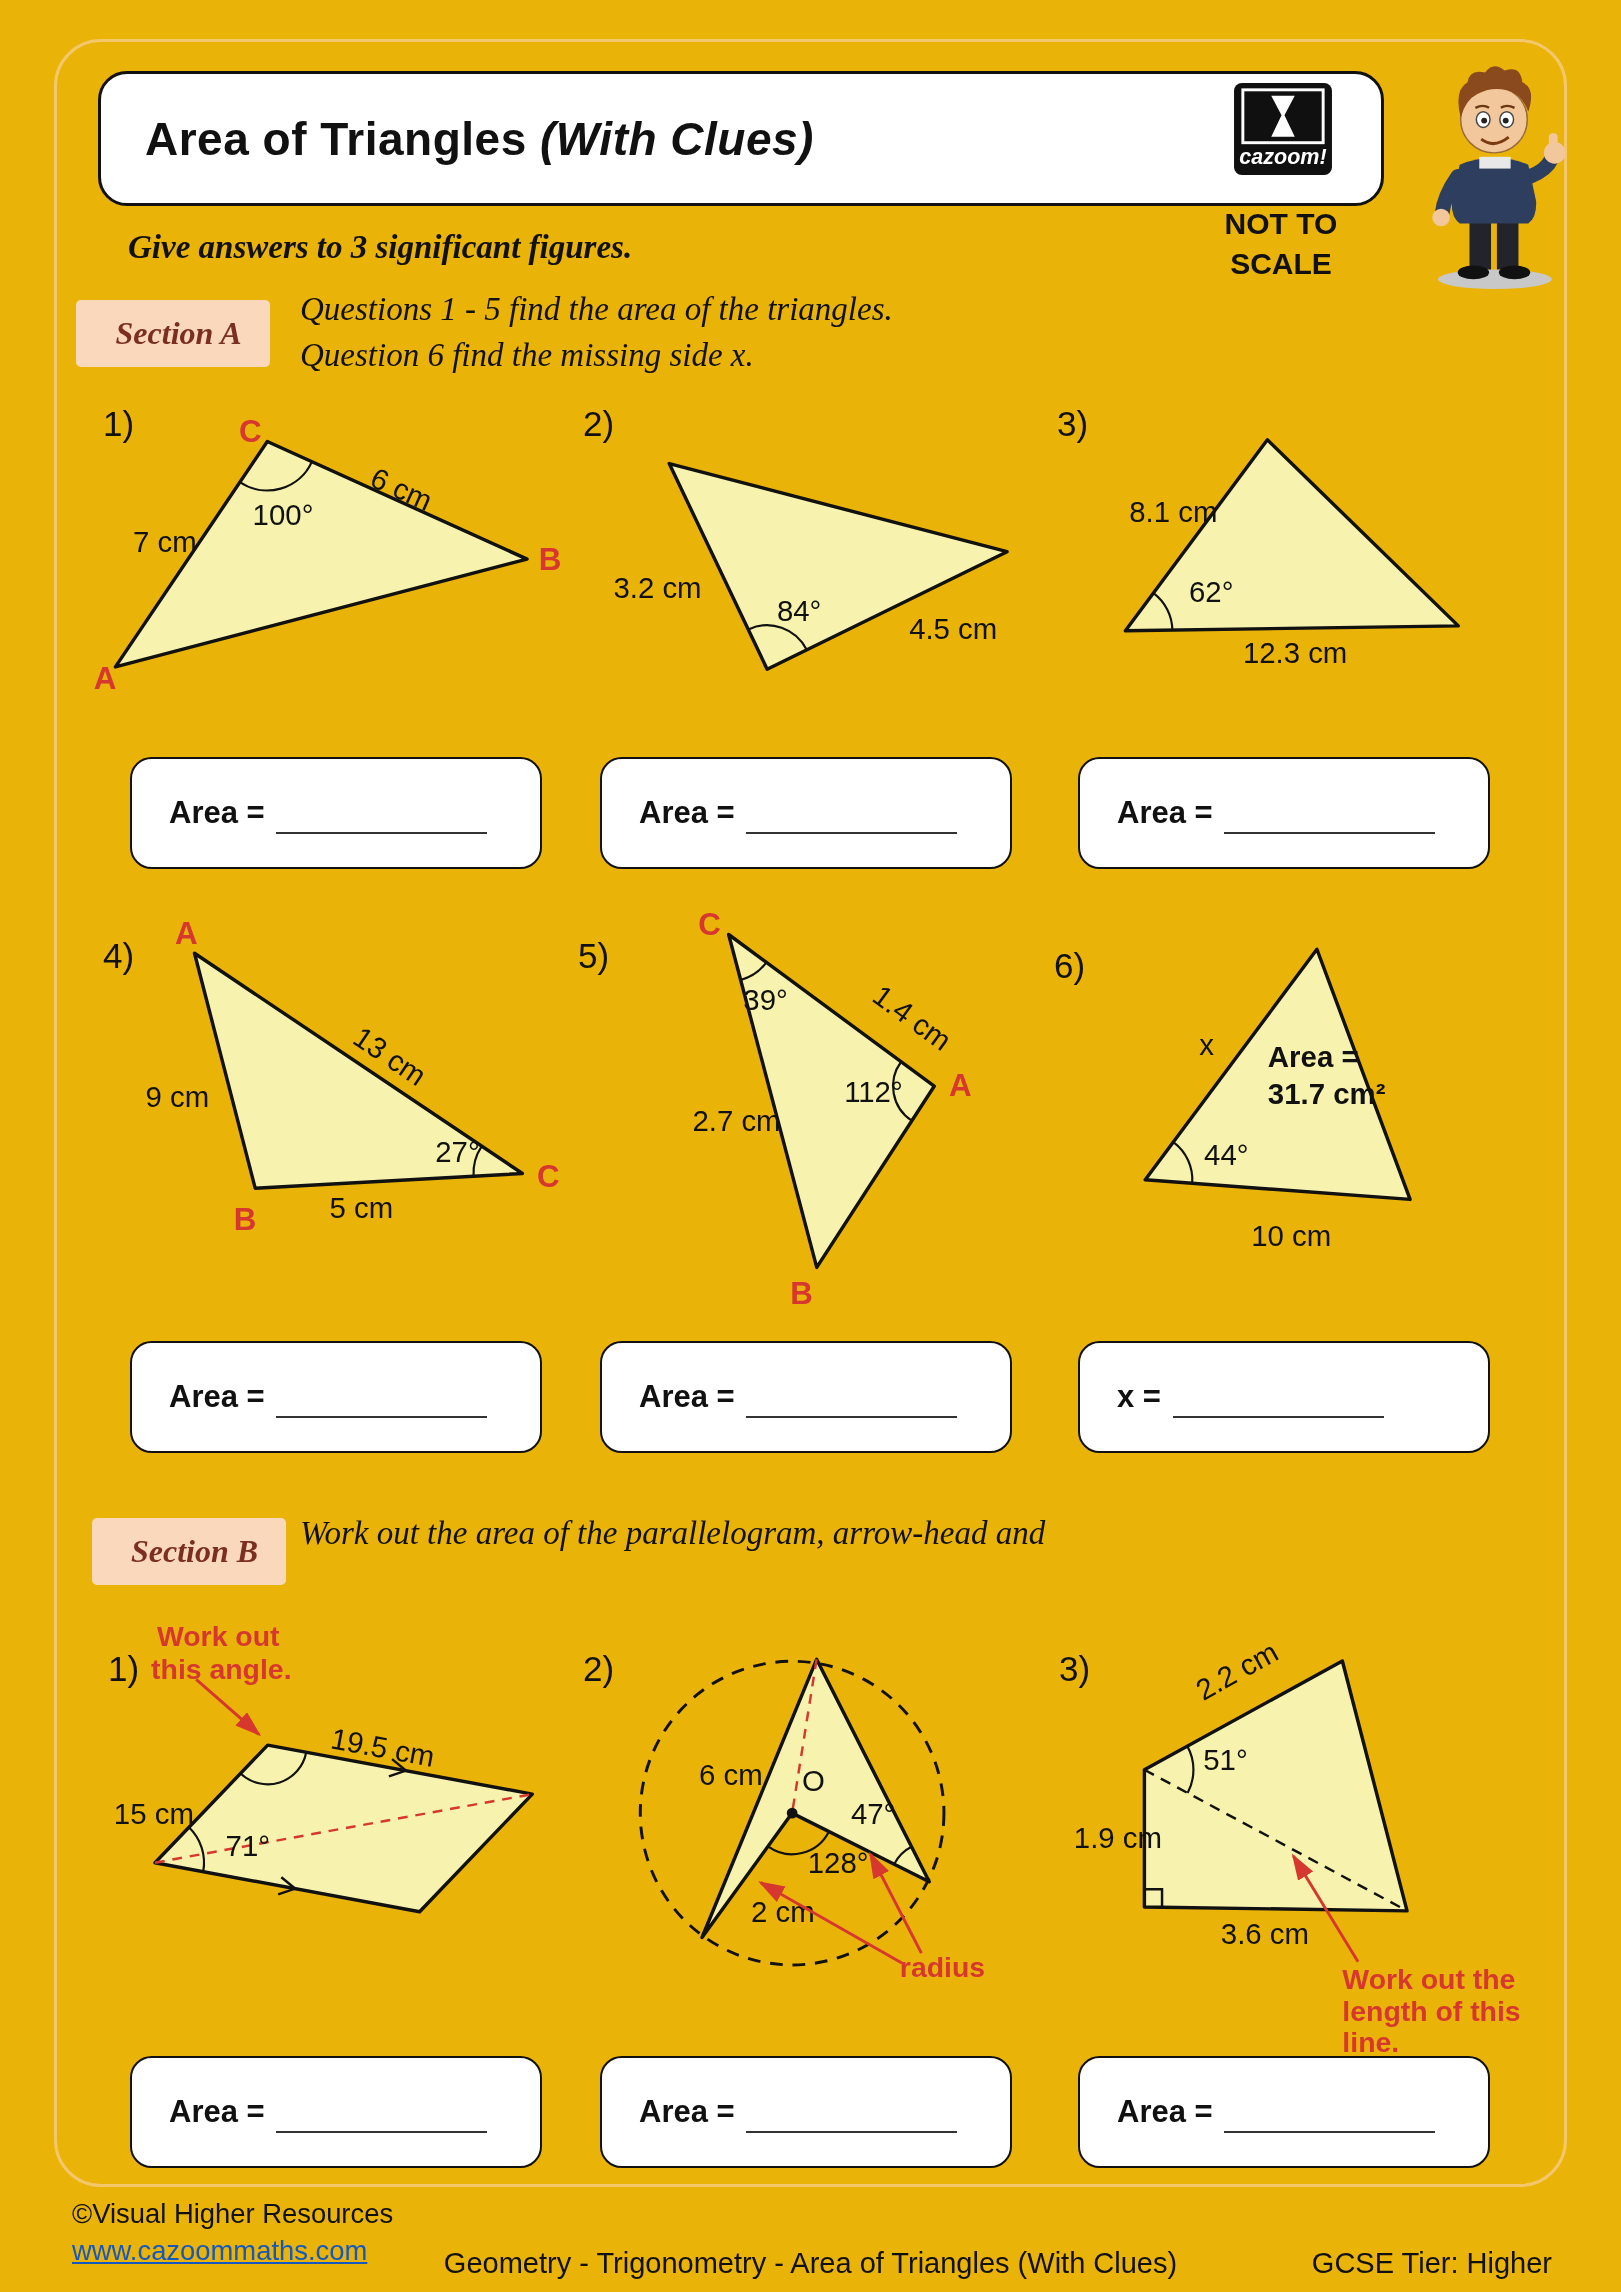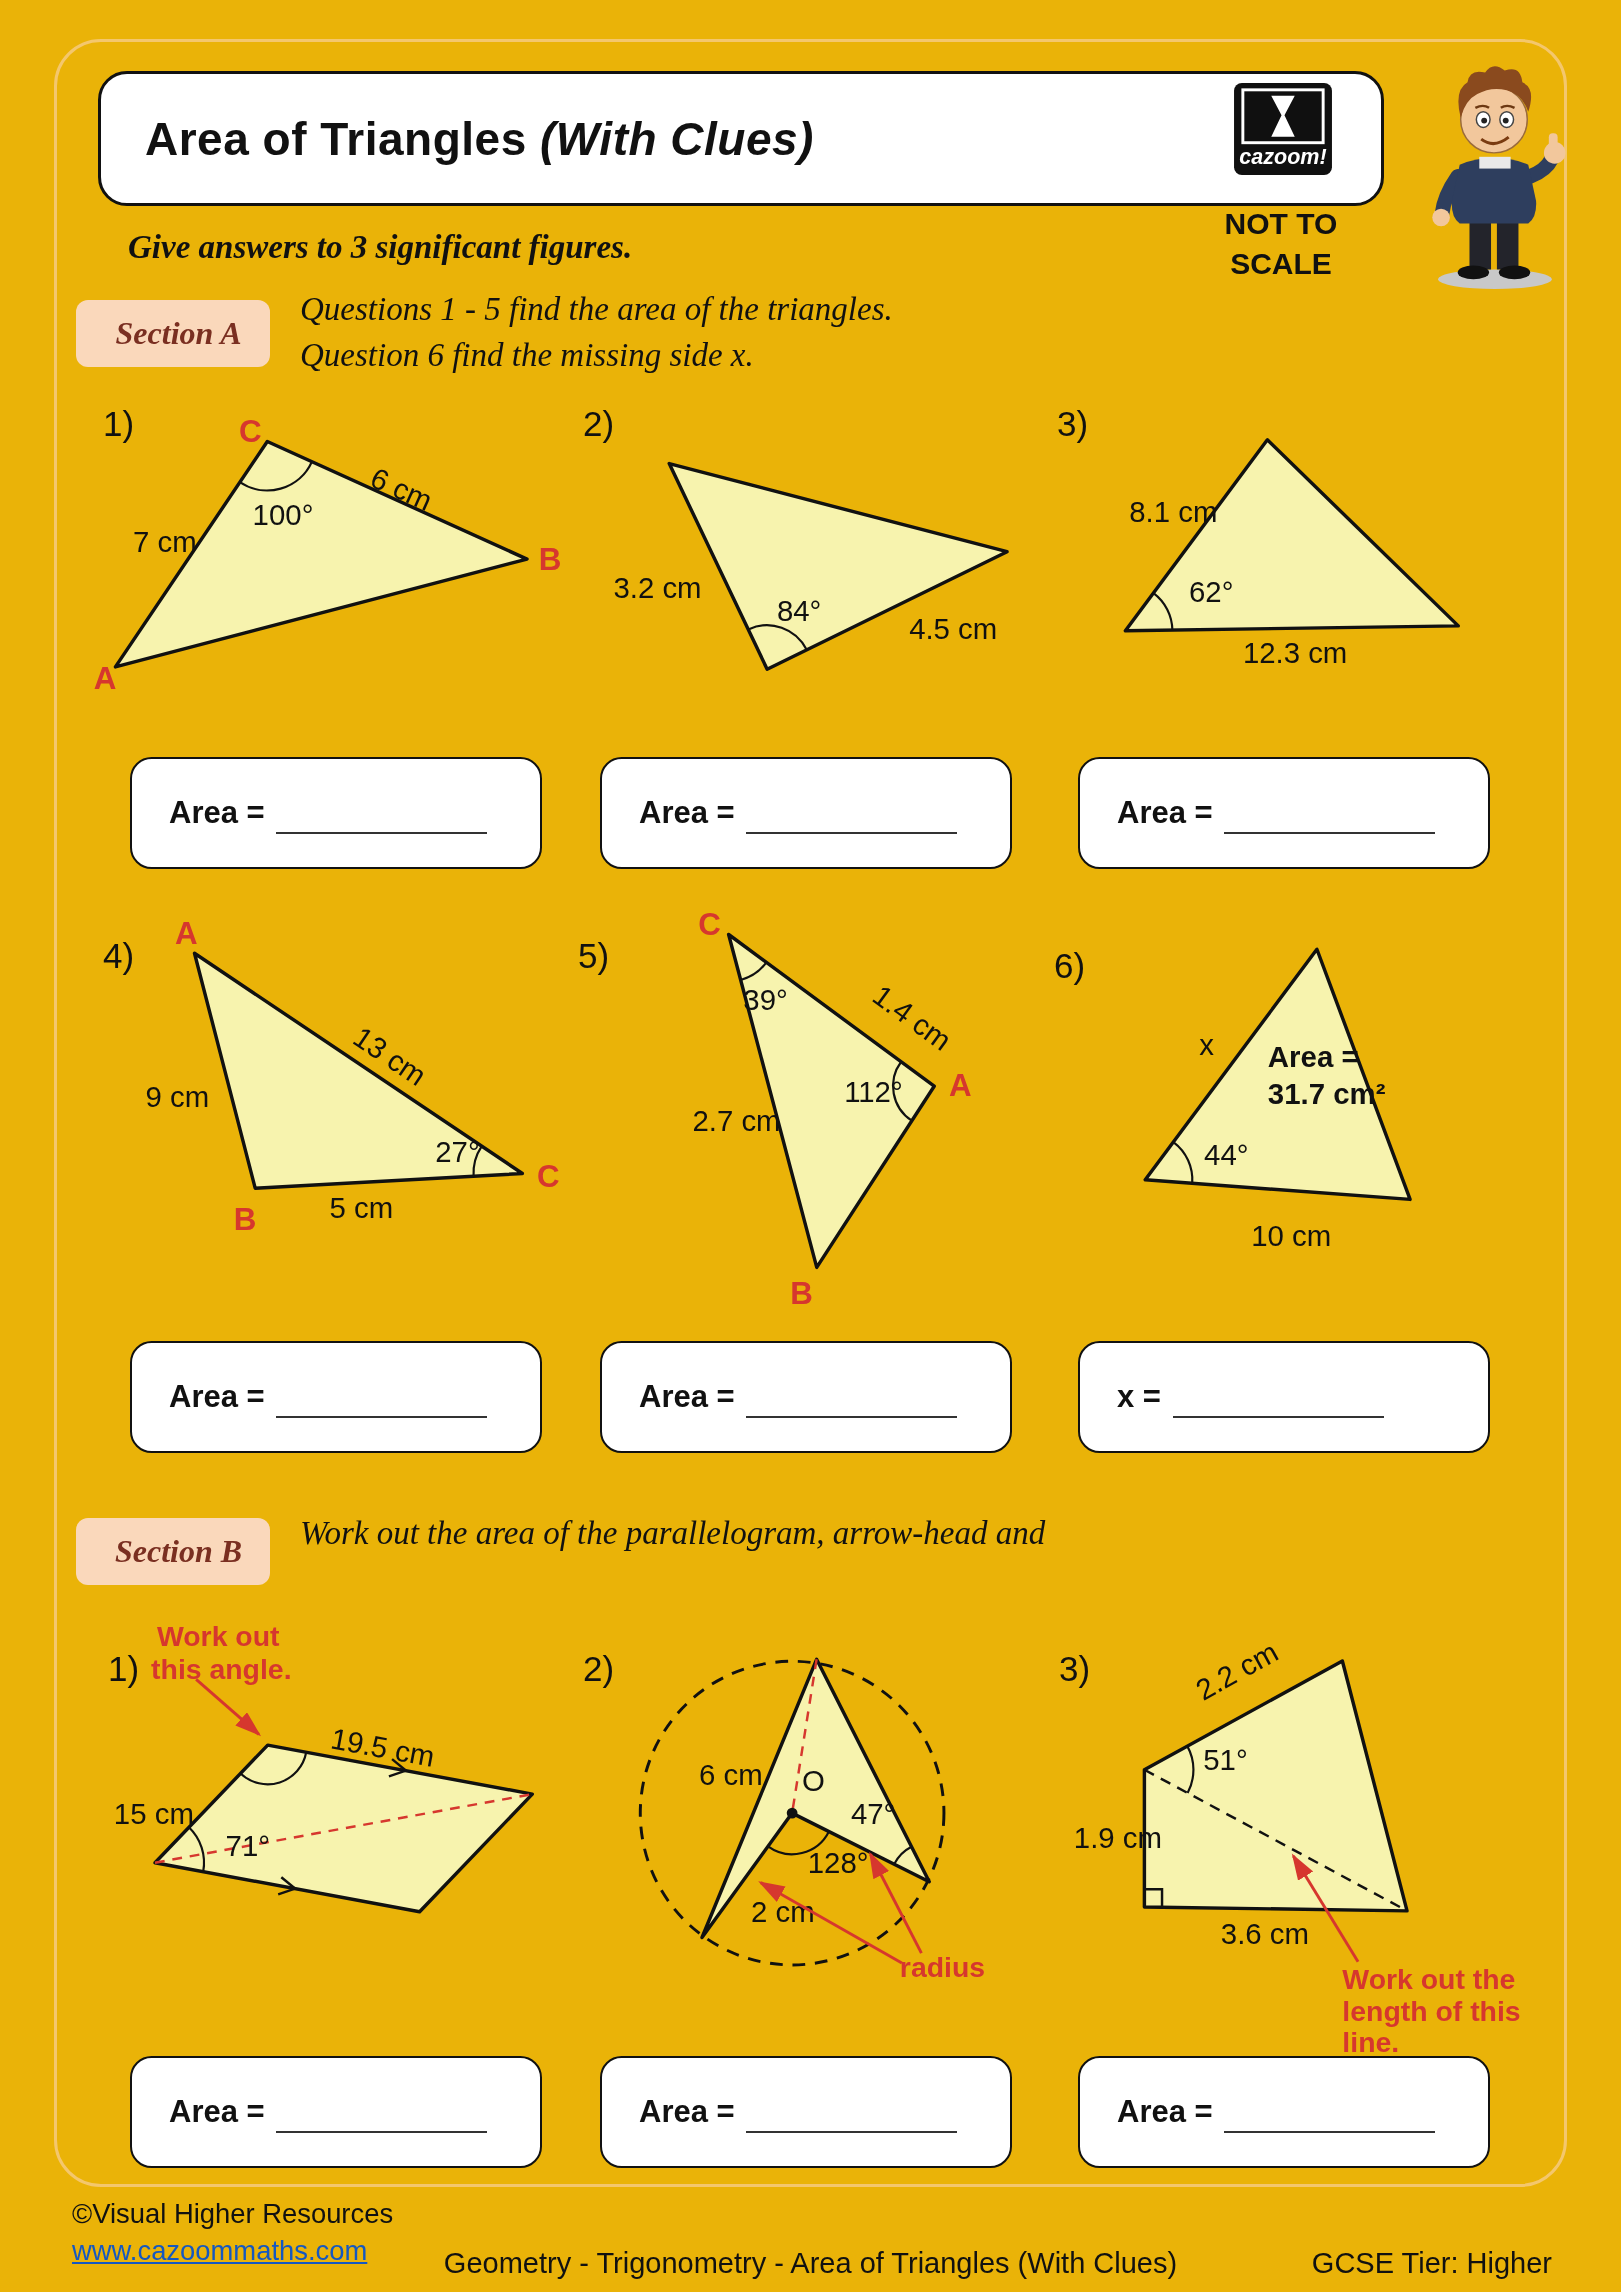--- a/index.html
+++ b/index.html
@@ -5,21 +5,21 @@
   * { margin:0; padding:0; box-sizing:border-box; }
   body { background:#fff; font-family:"Liberation Sans", sans-serif; color:#111; }
   .page { position:relative; width:1621px; height:2293px; background:#eab308; overflow:hidden; }
   .abs { position:absolute; }
   .frame { left:54px; top:39px; width:1513px; height:2148px; border:3.9px solid #f4c76d; border-radius:47px; }
   .title-box { left:98px; top:71px; width:1286px; height:135px; border:3.9px solid #111; border-radius:29px; display:flex; align-items:center; padding-left:44px; background:#fff; }
   .title { font-size:46px; font-weight:bold; letter-spacing:0.5px; color:#111; }
   .title .suffix { font-style:italic; }
   .instruction { left:128px; top:229px; font-family:"Liberation Serif", serif; font-style:italic; font-size:33px;font-weight:bold; }
   .nts { left:1188px; top:204px; width:186px; text-align:center; font-weight:bold; font-size:30px; line-height:40px; }
-  .badge { width:194px; height:67px; background:#fad8bb; border-radius:12px; display:flex; align-items:center; justify-content:center;
+  .badge { width:194px; height:67px; background:#fad8bb; border-radius:5px; display:flex; align-items:center; justify-content:center;
            font-family:"Liberation Serif", serif; font-style:italic; font-weight:bold; font-size:32px; color:#7a2f21;padding-left:11px; }
   .sec-desc { font-family:"Liberation Serif", serif; font-style:italic; font-size:33px; line-height:46px; }
   .qnum { font-size:35px; }
   .ansbox { width:412px; height:112px; border:2.9px solid #111; border-radius:21.6px; display:flex; align-items:center; padding-left:37px; background:#fff; }
   .anslabel { font-weight:bold; font-size:31px; }
   .ansline { display:inline-block; width:211px; border-bottom:2.5px solid #333; height:41px; margin-left:11.8px; }
   .footer-left { font-size:27.4px; }
   .link { color:#1558c0; text-decoration:underline; cursor:pointer; }
   .footer-center { left:0; top:2247px; width:1621px; text-align:center; font-size:29px; }
   .footer-right { top:2247px; right:69px; font-size:29px;margin-left:32px; }
@@ -183,21 +183,21 @@
   </div>
   <div class="ansbox abs" style="left:600px;top:1341px">
     <span class="anslabel">Area =</span>
       <span class="ansline"></span>
   </div>
   <div class="ansbox abs" style="left:1078px;top:1341px">
     <span class="anslabel">x =</span>
       <span class="ansline"></span>
   </div>
 
-  <div class="badge abs" style="left:76px;top:1518px">Section B</div>
+  <div class="badge abs" style="left:92px;top:1518px">Section B</div>
   <div class="sec-desc abs" style="left:300px;top:1510px">
     <div>Work out the area of the parallelogram, arrow-head and</div>
   </div>
 
   <div class="qnum abs" style="left:108px;top:1649px">1)</div>
   <div class="qnum abs" style="left:583px;top:1649px">2)</div>
   <div class="qnum abs" style="left:1059px;top:1649px">3)</div>
 
   <svg class="abs" style="left:96px;top:1603px" width="510" height="441" viewBox="0 0 520 450">
     <defs>

